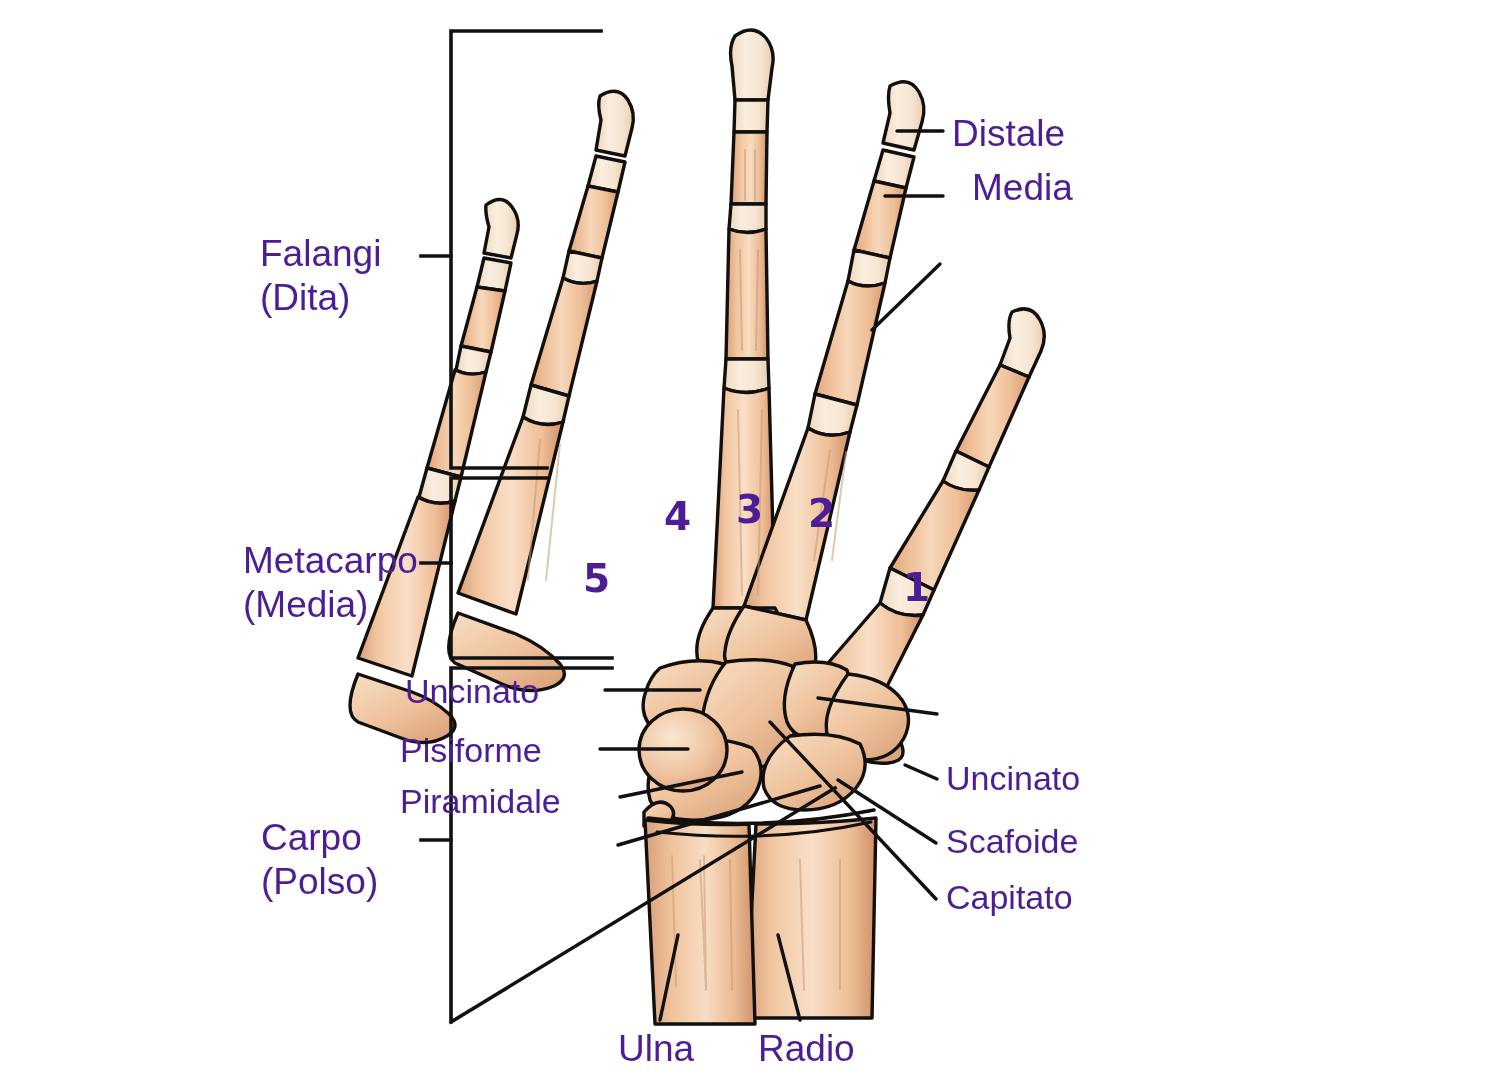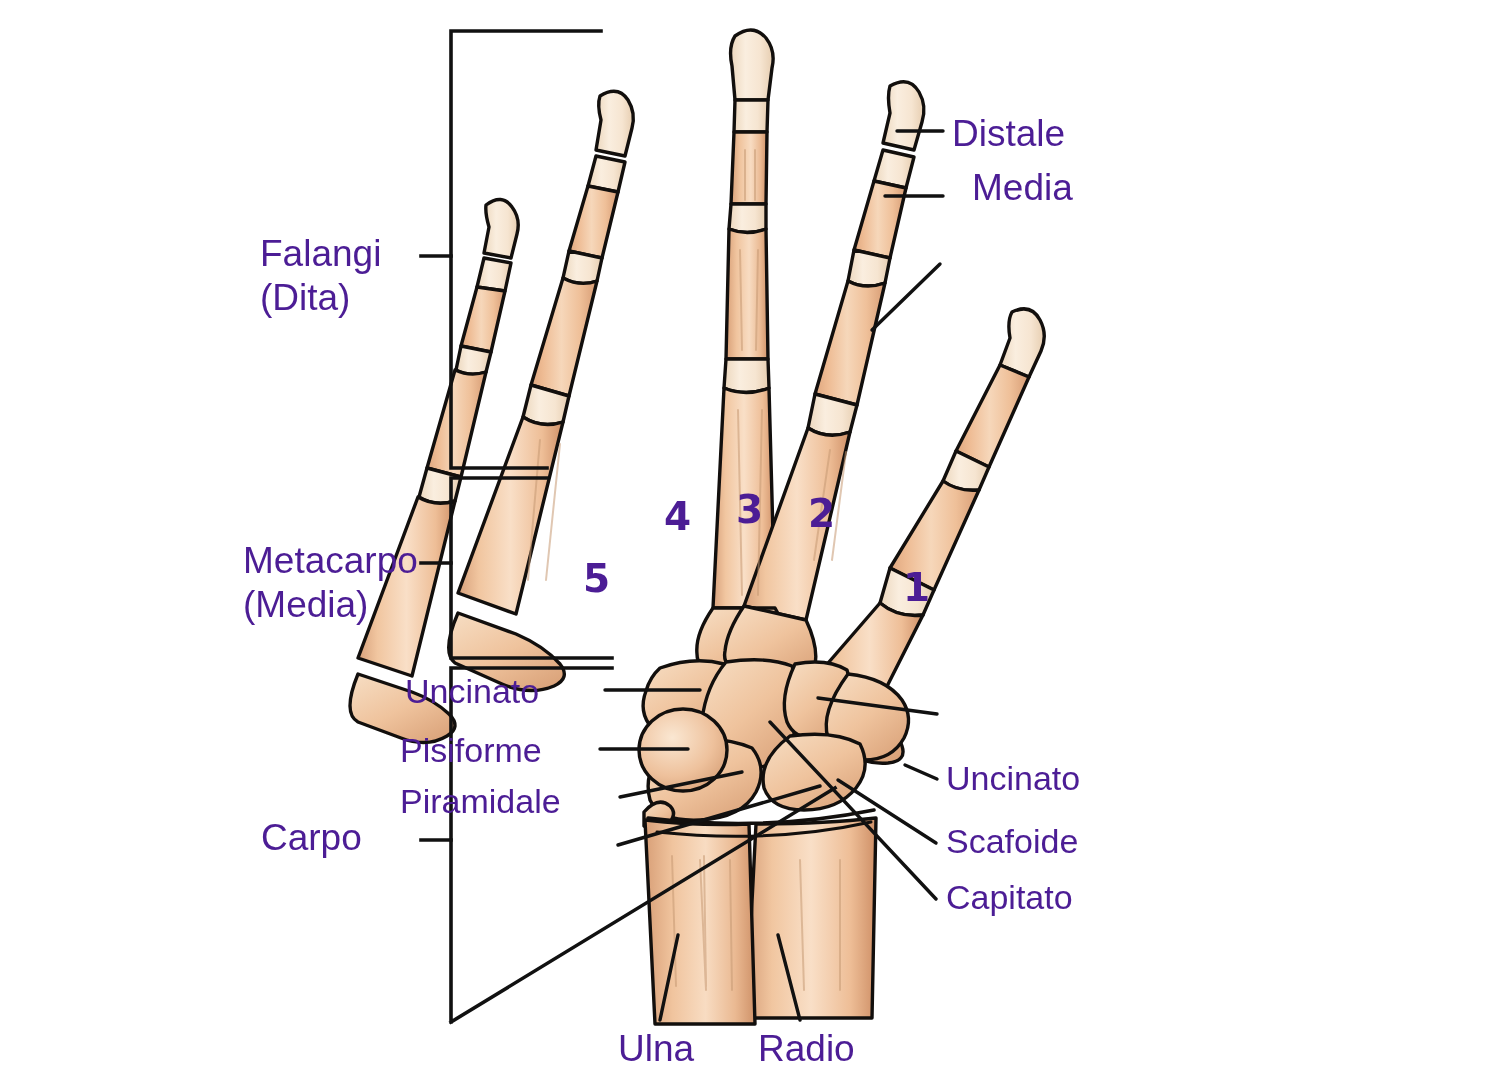--- a/index.html
+++ b/index.html
@@ -202,20 +202,21 @@
     <div>(Dita)</div>
   </div>
 
   <div class="lbl big ctr" style="left:243px;top:539px;width:178px;">
     <div>Metacarpo</div>
     <div>(Media)</div>
   </div>
 
   <div class="lbl big ctr" style="left:261px;top:816px;width:160px;">
     <div>Carpo</div>
+    <div>(Polso)</div>
   </div>
 
   <div class="lbl big" style="left:952px;top:112px;">Distale</div>
   <div class="lbl big" style="left:952px;top:166px;margin-left:20px;">Media</div>
 
   <div class="lbl mid rgt" style="left:405px;top:671px;width:190px;">Uncinato</div>
   <div class="lbl mid rgt" style="left:400px;top:730px;width:190px;">Pisiforme</div>
   <div class="lbl mid rgt" style="left:400px;top:781px;width:210px;">Piramidale</div>
 
   <div class="lbl mid" style="left:946px;top:758px;">Uncinato</div>

